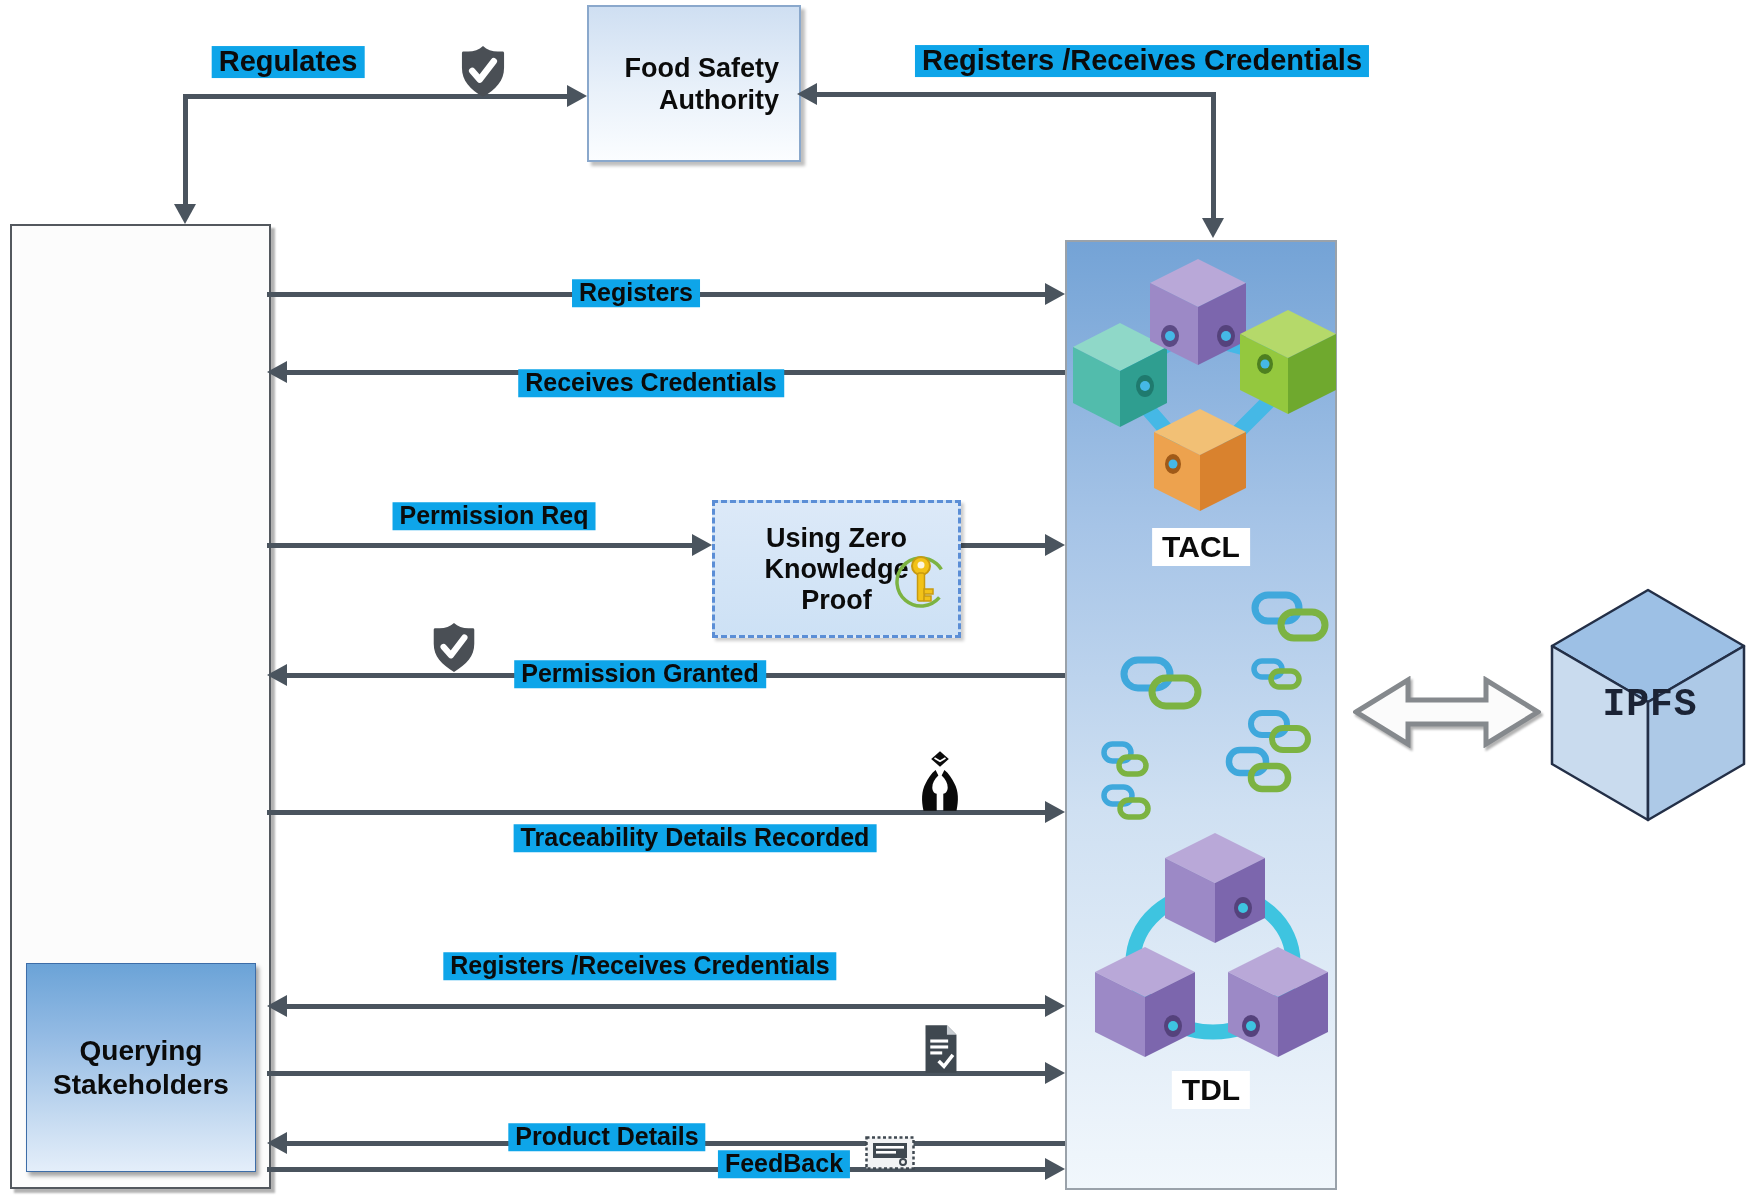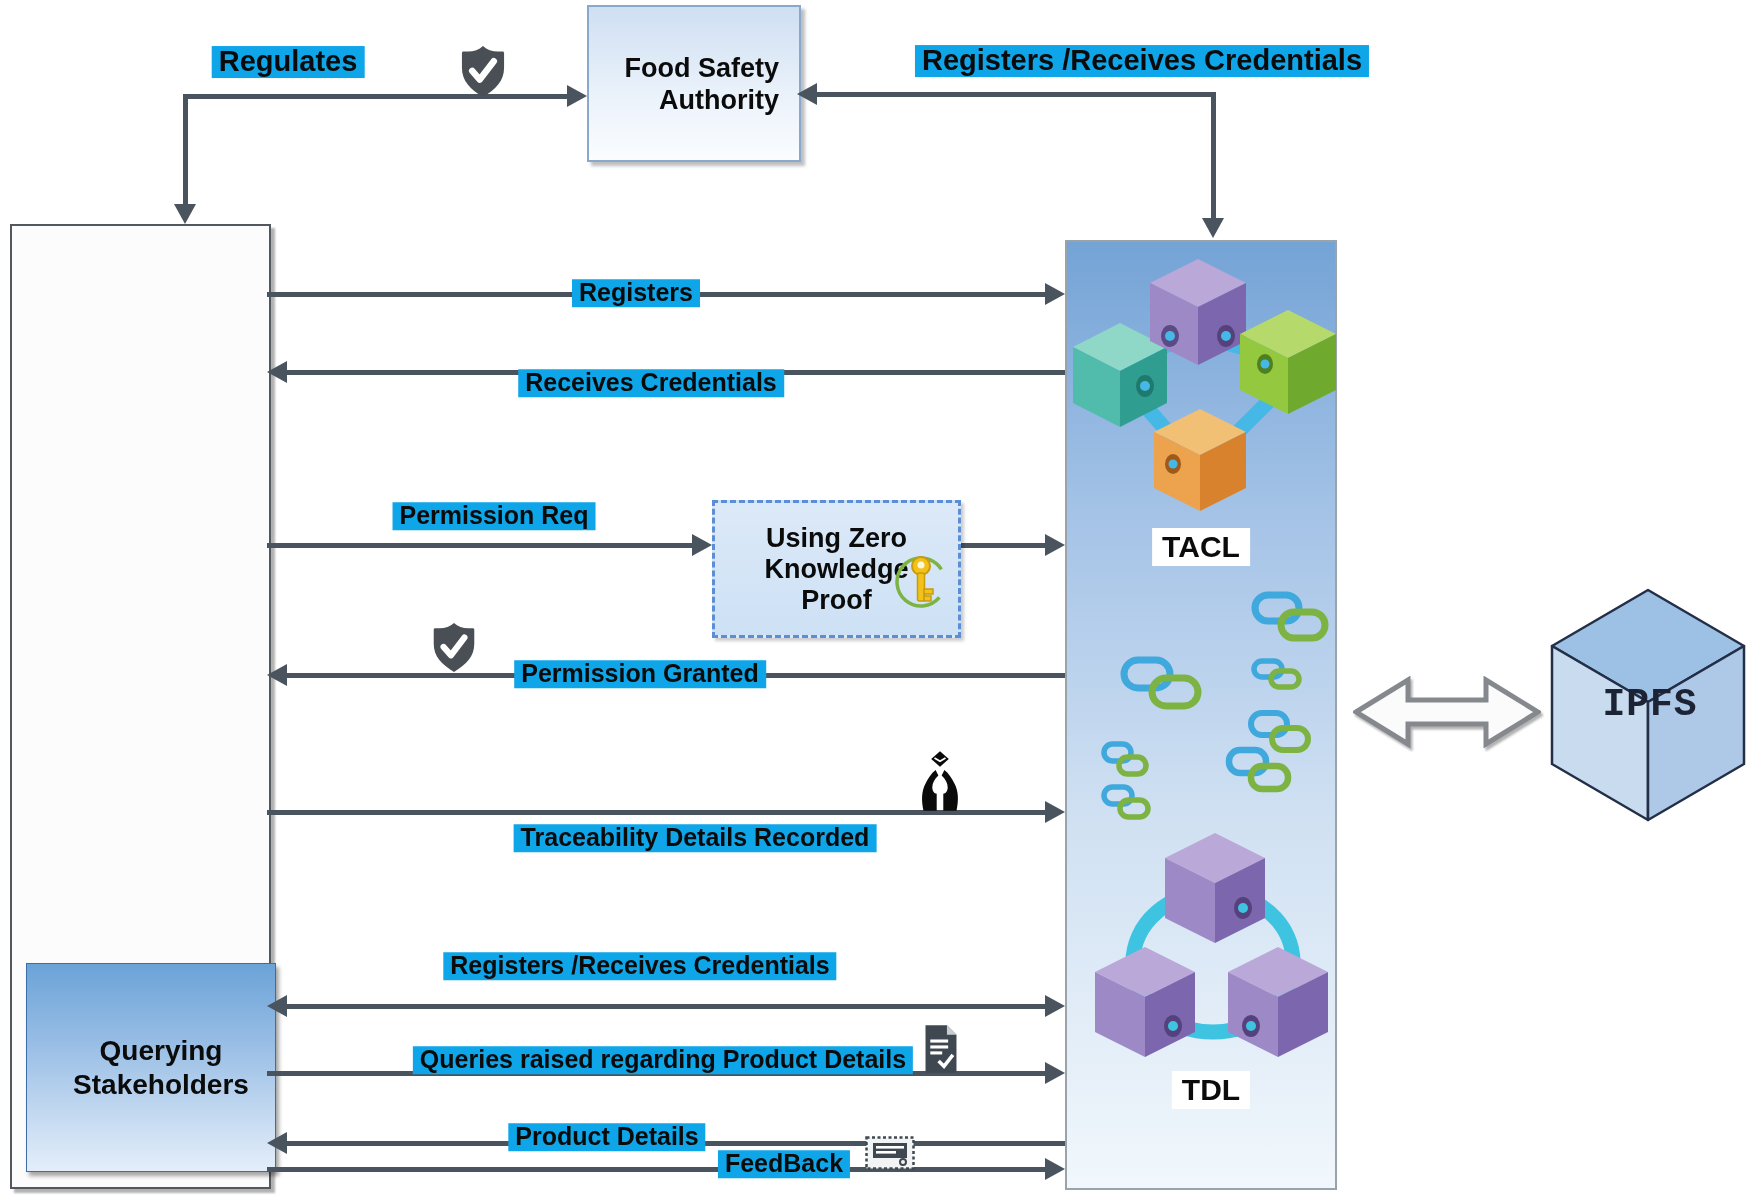--- a/index.html
+++ b/index.html
@@ -21,21 +21,21 @@
        border:2px solid #8aa8cc;box-shadow:4px 4px 3px rgba(0,0,0,.25);}
   #fsa .inner{width:170px;text-align:right;}
   #stakeholders{left:10px;top:224px;width:257px;height:961px;background:#fcfcfc;
        border:2px solid #53585e;box-shadow:4px 4px 2px rgba(0,0,0,.3);}
   #active{left:26px;top:240px;width:228px;height:708px;font-size:28px;line-height:34px;
        background:linear-gradient(180deg,#e9f1fb 0%,#cfe3f6 35%,#a3c5e9 70%,#72a7da 100%);
        border:1px solid #3d6da8;box-shadow:3px 4px 4px rgba(0,0,0,.35);}
   #active .inner{width:180px;}
   #querying{left:26px;top:963px;width:228px;height:207px;font-size:28px;line-height:34px;
        background:linear-gradient(180deg,#6ba3d7 0%,#94bbe4 35%,#c6dbf1 75%,#e4eefa 100%);
-       border:1px solid #3d6da8;box-shadow:3px 4px 4px rgba(0,0,0,.35);padding-left:20px;}
+       border:1px solid #3d6da8;box-shadow:3px 4px 4px rgba(0,0,0,.35);}
   #querying .inner{width:200px;}
   #zkp{left:712px;top:500px;width:243px;height:132px;font-size:27px;line-height:31px;
        background:linear-gradient(180deg,#dce9f8 0%,#cde1f5 100%);
        border:3px dashed #5b8ed6;box-shadow:3px 3px 3px rgba(0,0,0,.2);}
   #zkp .inner{width:215px;}
   #panel{position:absolute;left:1065px;top:240px;width:272px;height:950px;
        border:2px solid #9aa2aa;box-sizing:border-box;
        background:linear-gradient(180deg,#74a3d6 0%,#a6c4e7 30%,#cfe0f2 60%,#f1f7fc 100%);}
   .ledger-lbl{position:absolute;transform:translate(-50%,-50%);background:#fff;
        font-weight:bold;font-size:30px;color:#0b0b0b;padding:2px 10px;white-space:nowrap;}
@@ -119,21 +119,20 @@
     <path d="M35 55 C37 46 37 37 33 30 C31 26 28 21 24 18 L21.5 23 C25 26 27 30 27 34 C27 37.5 25 39.5 23 39.5 L23 55 Z" fill="#0a0a0a"></path>
   </svg>
 
   <div class="ah ah-l" style="left:267px;top:995px;"></div>
   <div class="line" style="left:287px;top:1004px;width:758px;"></div>
   <div class="ah ah-r" style="left:1045px;top:995px;"></div>
   <div class="lbl" style="left:640px;top:966px;">Registers /Receives Credentials</div>
 
   <div class="line" style="left:267px;top:1071px;width:778px;"></div>
   <div class="ah ah-r" style="left:1045px;top:1062px;"></div>
-  <div class="lbl" style="left:663px;top:1060px;">Queries raised regarding Product Details</div>
   <svg class="icon" style="left:923px;top:1024px;" width="36" height="50" viewBox="0 0 30 42">
     <polygon points="2,1 20,1 28,9 28,41 2,41" fill="#3f4850"></polygon>
     <polygon points="20,1 20,9 28,9" fill="#c8cdd2"></polygon>
     <rect x="6" y="13" width="15" height="2.6" fill="#fff"></rect>
     <rect x="6" y="18" width="15" height="2.6" fill="#fff"></rect>
     <rect x="6" y="23" width="10" height="2.6" fill="#fff"></rect>
     <polyline points="13,31 17.5,35.5 25,26" fill="none" stroke="#fff" stroke-width="3"></polyline>
   </svg>
 
   <div class="ah ah-l" style="left:267px;top:1132px;"></div>

